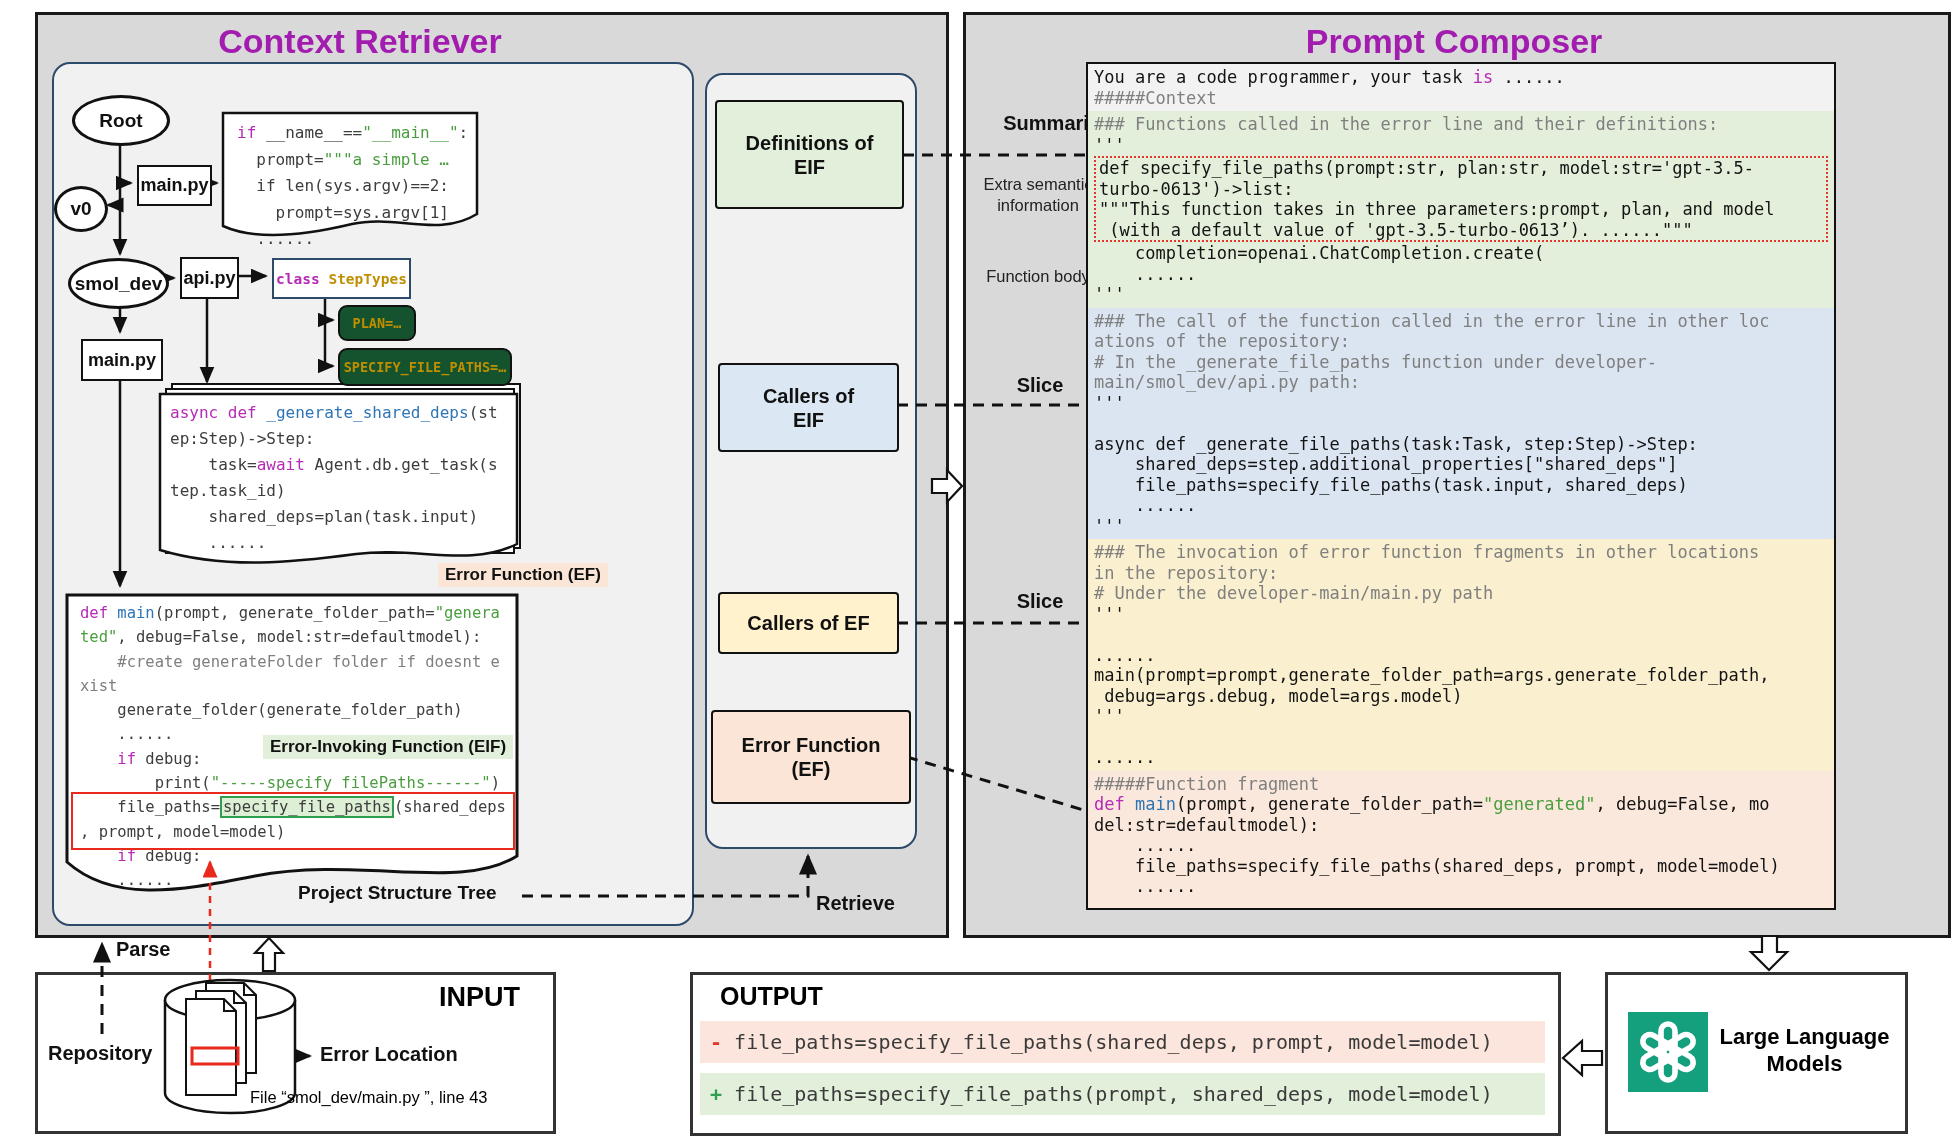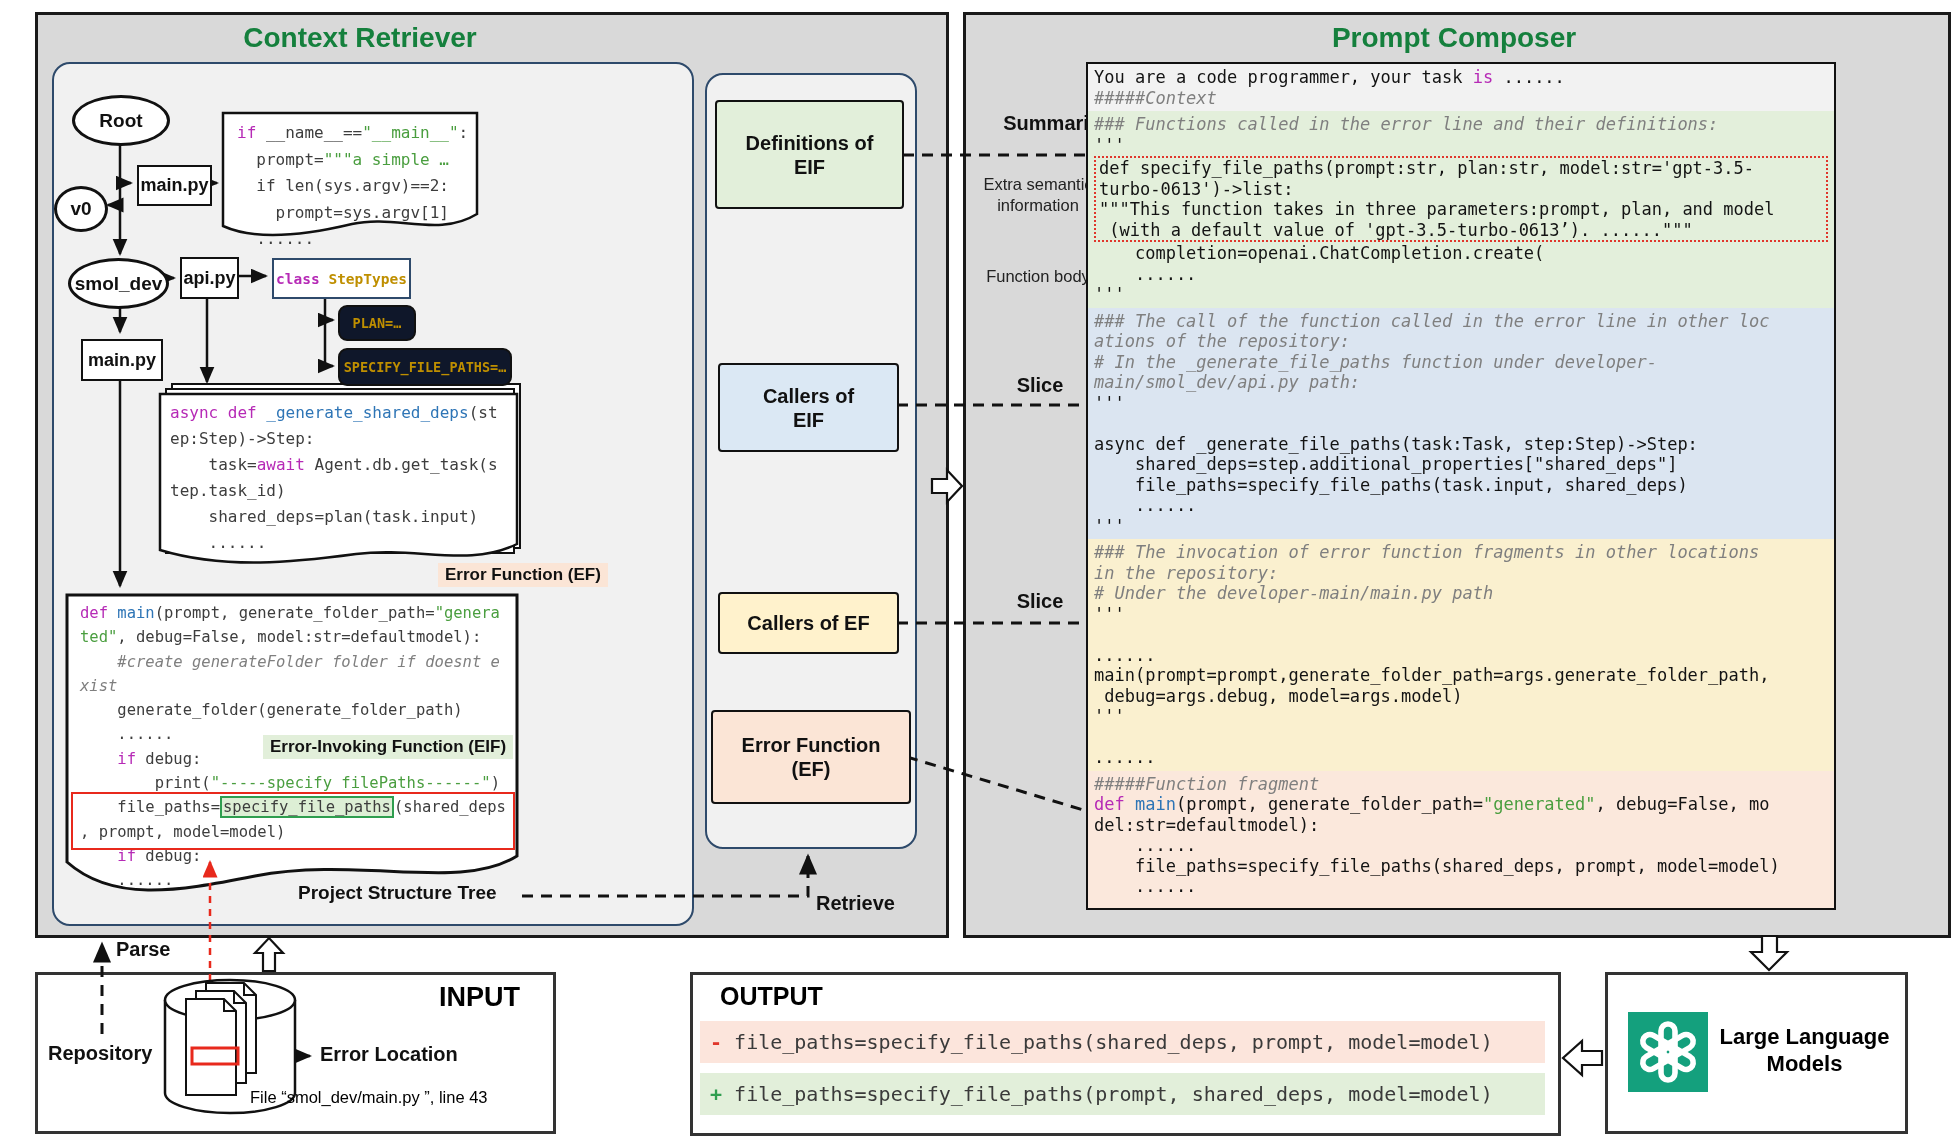--- a/index.html
+++ b/index.html
@@ -4,40 +4,40 @@
 <style>
   html,body{margin:0;padding:0;background:#fff;}
   .canvas{position:relative;width:1956px;height:1140px;background:#fff;overflow:hidden;
           font-family:"Liberation Sans",sans-serif;}
   .abs{position:absolute;}
   
   .gpanel{position:absolute;background:#d9d9d9;border:3px solid #1a1a1a;z-index:1;}
   .ipanel{position:absolute;background:#f1f1f1;border:2.5px solid #2e4a6b;border-radius:18px;z-index:1;}
   .wires{position:absolute;left:0;top:0;z-index:2;}
   .z3{z-index:3;}
-  .ptitle{position:absolute;font-weight:bold;font-size:28px;color:#15803d;text-align:center;z-index:3;}
+  .ptitle{position:absolute;font-weight:bold;font-size:34px;color:#a21caf;text-align:center;z-index:3;}
   
   .ell{position:absolute;background:#fff;border:3px solid #111;border-radius:50%;
        display:flex;align-items:center;justify-content:center;font-weight:bold;font-size:19px;color:#111;z-index:3;}
   .nbox{position:absolute;background:#fff;border:2.5px solid #111;display:flex;align-items:center;
         justify-content:center;font-weight:bold;font-size:18px;color:#111;z-index:3;}
   .stbox{position:absolute;background:#fff;border:2.5px solid #2e4a6b;display:flex;align-items:center;
         justify-content:center;z-index:3;font-family:"DejaVu Sans Mono",monospace;font-weight:bold;font-size:14.5px;white-space:nowrap;}
-  .enum{position:absolute;background:#0f172a;border:2px solid #111;border-radius:9px;display:flex;align-items:center;
+  .enum{position:absolute;background:#14532d;border:2px solid #111;border-radius:9px;display:flex;align-items:center;
         justify-content:center;z-index:3;font-family:"DejaVu Sans Mono",monospace;font-weight:bold;font-size:13.5px;
         color:#bf8f00;white-space:nowrap;}
   
   .code{position:absolute;z-index:3;font-family:"DejaVu Sans Mono",monospace;font-size:15.5px;color:#3d3d3d;}
   .code .cl{white-space:pre;height:24.3px;line-height:24.3px;}
   .code.c1 .cl{height:26.5px;line-height:26.5px;font-size:16px;}
   .code.c2 .cl{height:26px;line-height:26px;font-size:16px;}
   .t-k{color:#b62ab6;}
   .t-f{color:#2e75b6;}
   .t-s{color:#4a9e3f;}
-  .t-c{color:#7f7f7f;font-style:italic;}
+  .t-c{color:#7f7f7f;}
   .t-g{color:#bf8f00;}
   .t-r{color:#e0362b;font-weight:bold;}
   .t-p{color:#2f9e4f;font-weight:bold;}
   .t-hl{background:#ddefd5;border:2px solid #2f9e4f;padding:0 1px;}
   
   .tag{position:absolute;z-index:4;font-weight:bold;font-size:17px;color:#111;padding:2px 7px;white-space:nowrap;}
   .flowlbl{position:absolute;z-index:3;font-weight:bold;font-size:20px;color:#111;}
   .small-lbl{position:absolute;z-index:3;font-size:16.5px;color:#222;line-height:21px;text-align:center;}
   .brace{position:absolute;z-index:3;color:#1a1a1a;font-family:"DejaVu Sans",sans-serif;transform-origin:left top;}
   

